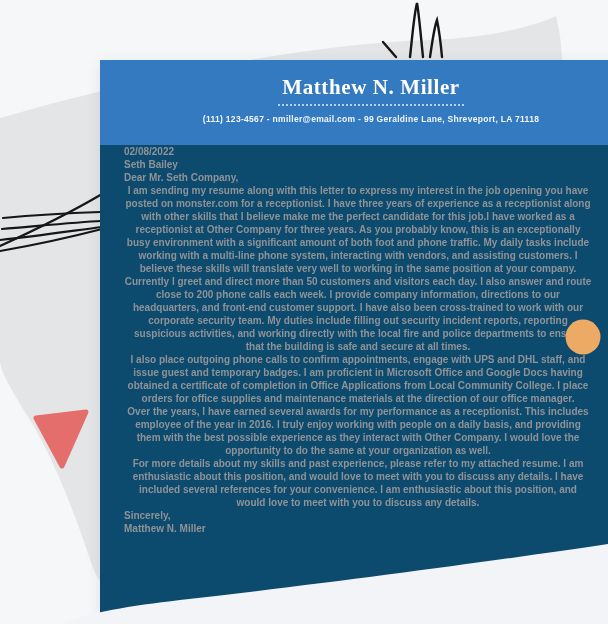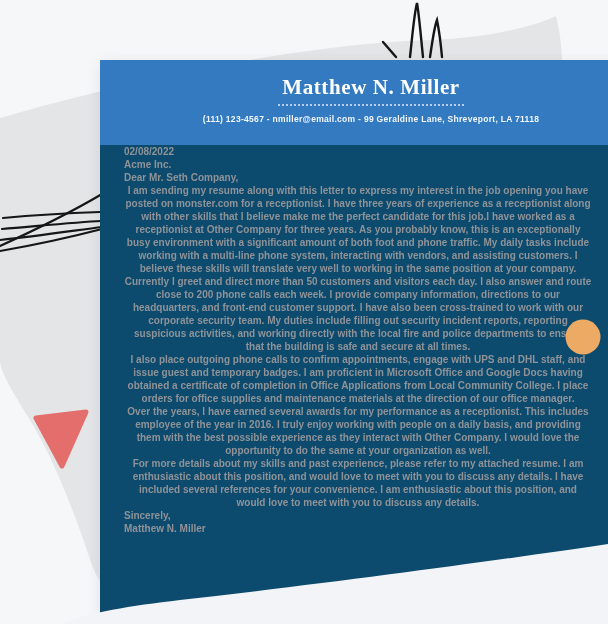--- a/index.html
+++ b/index.html
@@ -83,21 +83,21 @@
 
 <div class="page">
   <div class="page-header">
     <div class="name">Matthew N. Miller</div>
     <div class="dotted-rule"></div>
     <div class="contact-line">(111) 123-4567 - nmiller@email.com - 99 Geraldine Lane, Shreveport, LA 71118</div>
   </div>
   <div class="letter-body">
     <div class="date-line">02/08/2022</div>
     <div class="recipient">
-      <div>Acme Inc.</div>
+      <div>Seth Bailey</div>
     </div>
     <div class="salutation">Dear Mr. Seth Company,</div>
     <p class="para">I am sending my resume along with this letter to express my interest in the job opening you have posted on monster.com for a receptionist. I have three years of experience as a receptionist along with other skills that I believe make me the perfect candidate for this job.I have worked as a receptionist at Other Company for three years. As you probably know, this is an exceptionally busy environment with a significant amount of both foot and phone traffic. My daily tasks include working with a multi-line phone system, interacting with vendors, and assisting customers. I believe these skills will translate very well to working in the same position at your company.</p>
     <p class="para">Currently I greet and direct more than 50 customers and visitors each day. I also answer and route close to 200 phone calls each week. I provide company information, directions to our headquarters, and front-end customer support. I have also been cross-trained to work with our corporate security team. My duties include filling out security incident reports, reporting suspicious activities, and working directly with the local fire and police departments to ensure that the building is safe and secure at all times.</p>
     <p class="para">I also place outgoing phone calls to confirm appointments, engage with UPS and DHL staff, and issue guest and temporary badges. I am proficient in Microsoft Office and Google Docs having obtained a certificate of completion in Office Applications from Local Community College. I place orders for office supplies and maintenance materials at the direction of our office manager.</p>
     <p class="para">Over the years, I have earned several awards for my performance as a receptionist. This includes employee of the year in 2016. I truly enjoy working with people on a daily basis, and providing them with the best possible experience as they interact with Other Company. I would love the opportunity to do the same at your organization as well.</p>
     <p class="para">For more details about my skills and past experience, please refer to my attached resume. I am enthusiastic about this position, and would love to meet with you to discuss any details. I have included several references for your convenience. I am enthusiastic about this position, and would love to meet with you to discuss any details.</p>
     <div class="closing">Sincerely,</div>
     <div class="signature">Matthew N. Miller</div>
   </div>

